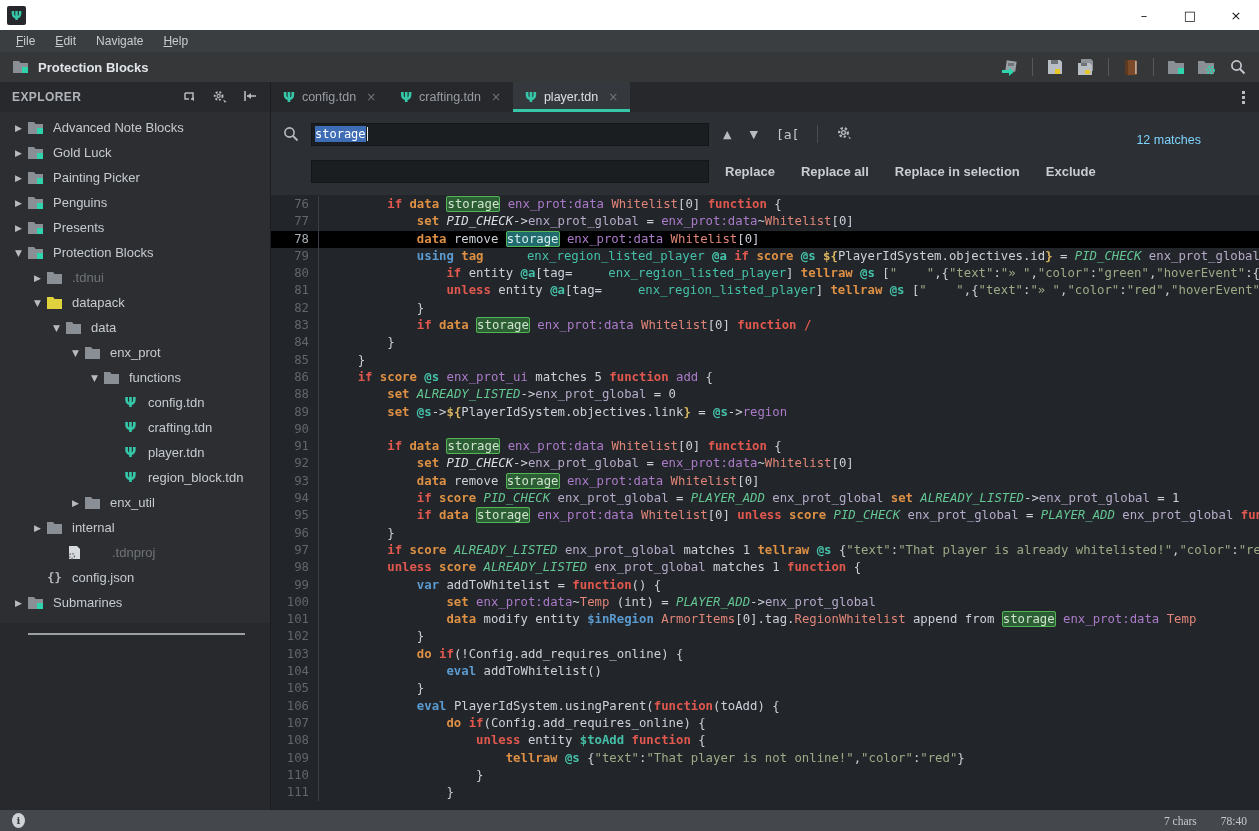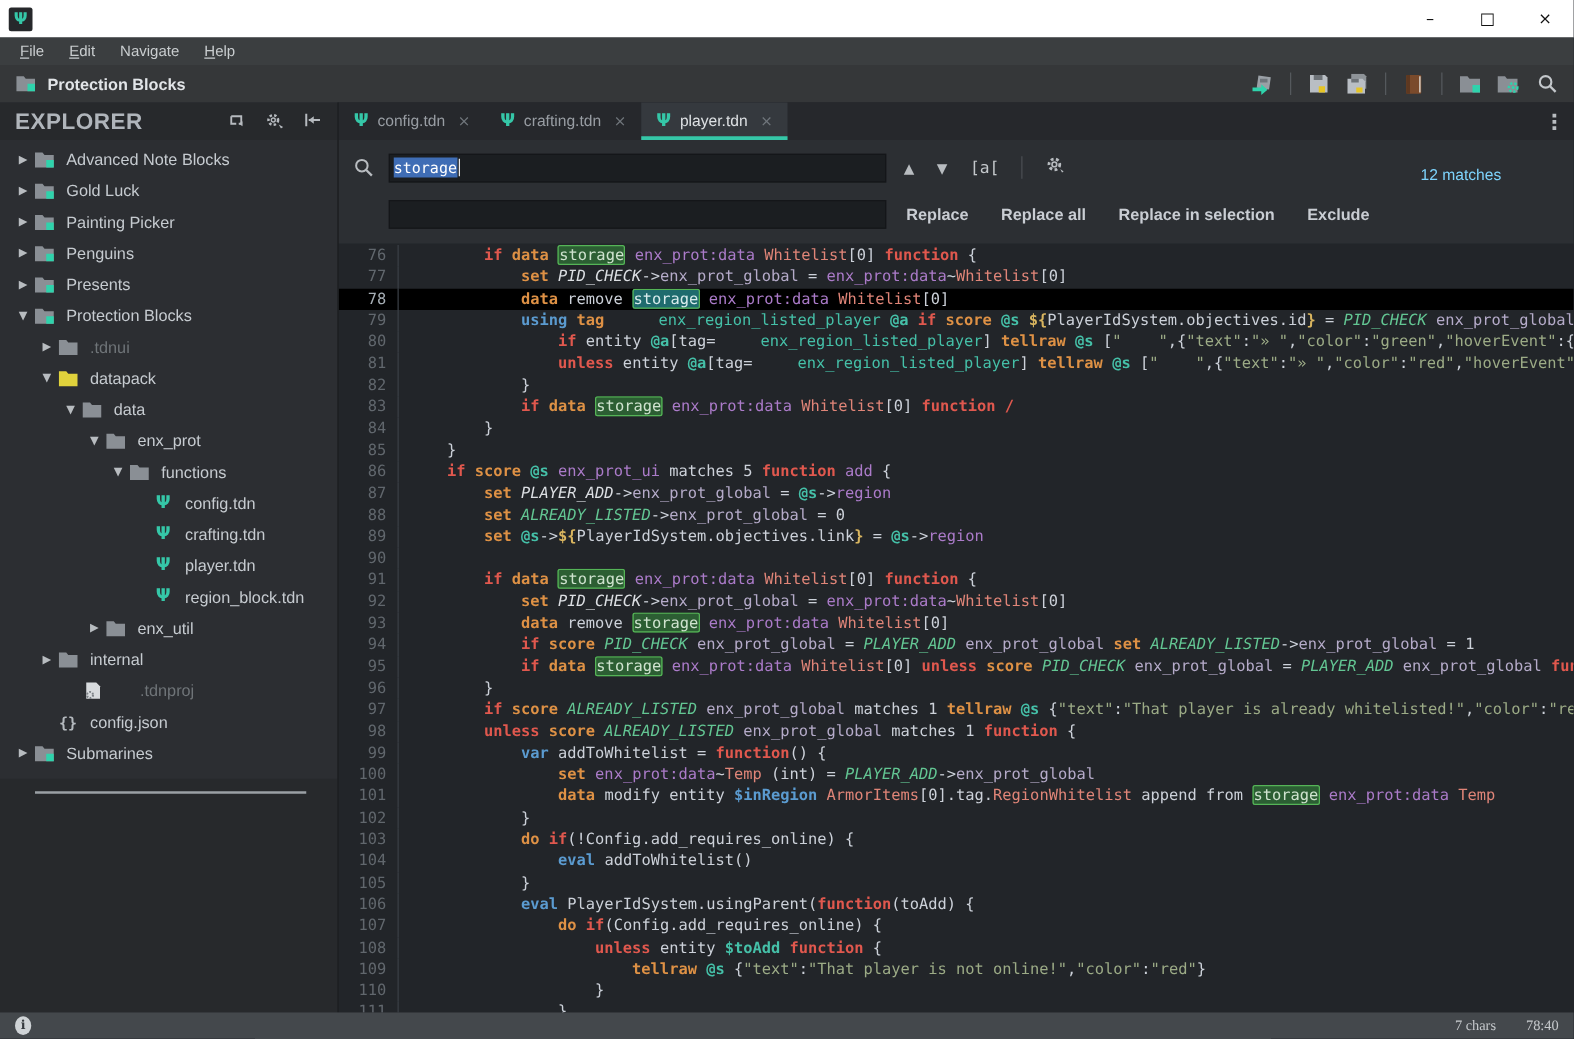--- a/index.html
+++ b/index.html
@@ -30,21 +30,21 @@
   .toolbar-icons { margin-left:auto; display:flex; align-items:center; gap:13px; }
   .toolbar-icons .tdivider { width:1px; height:18px; background:#55595d; }
   .ticon { width:18px; height:18px; display:flex; align-items:center; justify-content:center; }
 
   
   .main { flex:1; display:flex; min-height:0; }
 
   
   .explorer { width:270px; flex:0 0 270px; background:#27292c; display:flex; flex-direction:column; }
   .explorer-header { height:30px; flex:0 0 30px; display:flex; align-items:center; padding:0 12px;
-                     color:#b0b5bb; font-weight:bold; font-size:18px; letter-spacing:.4px; }
+                     color:#b0b5bb; font-weight:bold; font-size:12px; letter-spacing:.4px; }
   .explorer-header .hicons { margin-left:auto; display:flex; align-items:center; gap:16px;
                              color:#b6babf; font-weight:normal; font-size:13px; }
   .tree { background:#2c2e32; padding:3px 0 8px 0; }
   .tree-row { height:25px; display:flex; align-items:center; font-size:13px; color:#c6cbd0; }
   .tree-row.dim { color:#6f7478; }
   .tr-arrow { width:17px; text-align:center; font-size:9px; color:#b8bcc0; flex:0 0 17px;
               font-family:"DejaVu Sans",sans-serif; }
   .tr-icon { width:17px; display:flex; justify-content:center; flex:0 0 17px; }
   .tr-label { margin-left:9px; white-space:nowrap; }
   .trident-glyph { color:var(--accent); font-weight:bold; font-size:14px; line-height:13px;
@@ -476,21 +476,20 @@
         <div class="code-row"><span class="ln">77</span><span class="lc">            <span class="tk-o">set </span><span class="tk-wi">PID_CHECK</span><span class="tk-f">-&gt;</span><span class="tk-l">enx_prot_global</span><span class="tk-f"> = </span><span class="tk-p">enx_prot:data</span><span class="tk-f">~</span><span class="tk-s">Whitelist</span><span class="tk-f">[0]</span></span></div>
         <div class="code-row hl"><span class="ln">78</span><span class="lc">            <span class="tk-o">data </span><span class="tk-f">remove </span><span class="tk-mc">storage</span><span class="tk-f"> </span><span class="tk-p">enx_prot:data</span><span class="tk-f"> </span><span class="tk-s">Whitelist</span><span class="tk-f">[0]</span></span></div>
         <div class="code-row"><span class="ln">79</span><span class="lc">            <span class="tk-b">using </span><span class="tk-o">tag </span><span class="tk-tn">enx_region_listed_player </span><span class="tk-t">@a </span><span class="tk-r">if </span><span class="tk-o">score </span><span class="tk-t">@s </span><span class="tk-g">${</span><span class="tk-f">PlayerIdSystem.objectives.id</span><span class="tk-g">}</span><span class="tk-f"> = </span><span class="tk-gi">PID_CHECK</span><span class="tk-f"> </span><span class="tk-l">enx_prot_global</span><span class="tk-f"> {</span></span></div>
         <div class="code-row"><span class="ln">80</span><span class="lc">                <span class="tk-r">if </span><span class="tk-f">entity </span><span class="tk-t">@a</span><span class="tk-f">[tag=</span><span class="tk-tn">enx_region_listed_player</span><span class="tk-f">] </span><span class="tk-o">tellraw </span><span class="tk-t">@s </span><span class="tk-f">[</span><span class="tk-st">"    "</span><span class="tk-f">,{</span><span class="tk-st">"text"</span><span class="tk-f">:</span><span class="tk-st">"» "</span><span class="tk-f">,</span><span class="tk-st">"color"</span><span class="tk-f">:</span><span class="tk-st">"green"</span><span class="tk-f">,</span><span class="tk-st">"hoverEvent"</span><span class="tk-f">:{</span><span class="tk-st">"action"</span></span></div>
         <div class="code-row"><span class="ln">81</span><span class="lc">                <span class="tk-r">unless </span><span class="tk-f">entity </span><span class="tk-t">@a</span><span class="tk-f">[tag=</span><span class="tk-tn">enx_region_listed_player</span><span class="tk-f">] </span><span class="tk-o">tellraw </span><span class="tk-t">@s </span><span class="tk-f">[</span><span class="tk-st">"    "</span><span class="tk-f">,{</span><span class="tk-st">"text"</span><span class="tk-f">:</span><span class="tk-st">"» "</span><span class="tk-f">,</span><span class="tk-st">"color"</span><span class="tk-f">:</span><span class="tk-st">"red"</span><span class="tk-f">,</span><span class="tk-st">"hoverEvent"</span><span class="tk-f">:{</span><span class="tk-st">"action"</span></span></div>
         <div class="code-row"><span class="ln">82</span><span class="lc">            <span class="tk-f">}</span></span></div>
         <div class="code-row"><span class="ln">83</span><span class="lc">            <span class="tk-r">if </span><span class="tk-o">data </span><span class="tk-m">storage</span><span class="tk-f"> </span><span class="tk-p">enx_prot:data</span><span class="tk-f"> </span><span class="tk-s">Whitelist</span><span class="tk-f">[0] </span><span class="tk-r">function </span><span class="tk-r">/</span></span></div>
         <div class="code-row"><span class="ln">84</span><span class="lc">        <span class="tk-f">}</span></span></div>
         <div class="code-row"><span class="ln">85</span><span class="lc">    <span class="tk-f">}</span></span></div>
         <div class="code-row"><span class="ln">86</span><span class="lc">    <span class="tk-r">if </span><span class="tk-o">score </span><span class="tk-t">@s </span><span class="tk-p">enx_prot_ui</span><span class="tk-f"> matches 5 </span><span class="tk-r">function </span><span class="tk-p">add</span><span class="tk-f"> {</span></span></div>
-        <div class="code-row"><span class="ln">87</span><span class="lc">        <span class="tk-o">set </span><span class="tk-wi">PLAYER_ADD</span><span class="tk-f">-&gt;</span><span class="tk-l">enx_prot_global</span><span class="tk-f"> = </span><span class="tk-t">@s</span><span class="tk-f">-&gt;</span><span class="tk-p">region</span></span></div>
         <div class="code-row"><span class="ln">88</span><span class="lc">        <span class="tk-o">set </span><span class="tk-gi">ALREADY_LISTED</span><span class="tk-f">-&gt;</span><span class="tk-l">enx_prot_global</span><span class="tk-f"> = 0</span></span></div>
         <div class="code-row"><span class="ln">89</span><span class="lc">        <span class="tk-o">set </span><span class="tk-t">@s</span><span class="tk-f">-&gt;</span><span class="tk-g">${</span><span class="tk-f">PlayerIdSystem.objectives.link</span><span class="tk-g">}</span><span class="tk-f"> = </span><span class="tk-t">@s</span><span class="tk-f">-&gt;</span><span class="tk-p">region</span></span></div>
         <div class="code-row"><span class="ln">90</span><span class="lc"></span></div>
         <div class="code-row"><span class="ln">91</span><span class="lc">        <span class="tk-r">if </span><span class="tk-o">data </span><span class="tk-m">storage</span><span class="tk-f"> </span><span class="tk-p">enx_prot:data</span><span class="tk-f"> </span><span class="tk-s">Whitelist</span><span class="tk-f">[0] </span><span class="tk-r">function</span><span class="tk-f"> {</span></span></div>
         <div class="code-row"><span class="ln">92</span><span class="lc">            <span class="tk-o">set </span><span class="tk-wi">PID_CHECK</span><span class="tk-f">-&gt;</span><span class="tk-l">enx_prot_global</span><span class="tk-f"> = </span><span class="tk-p">enx_prot:data</span><span class="tk-f">~</span><span class="tk-s">Whitelist</span><span class="tk-f">[0]</span></span></div>
         <div class="code-row"><span class="ln">93</span><span class="lc">            <span class="tk-o">data </span><span class="tk-f">remove </span><span class="tk-m">storage</span><span class="tk-f"> </span><span class="tk-p">enx_prot:data</span><span class="tk-f"> </span><span class="tk-s">Whitelist</span><span class="tk-f">[0]</span></span></div>
         <div class="code-row"><span class="ln">94</span><span class="lc">            <span class="tk-r">if </span><span class="tk-o">score </span><span class="tk-gi">PID_CHECK</span><span class="tk-f"> </span><span class="tk-l">enx_prot_global</span><span class="tk-f"> = </span><span class="tk-gi">PLAYER_ADD</span><span class="tk-f"> </span><span class="tk-l">enx_prot_global</span><span class="tk-f"> </span><span class="tk-o">set </span><span class="tk-gi">ALREADY_LISTED</span><span class="tk-f">-&gt;</span><span class="tk-l">enx_prot_global</span><span class="tk-f"> = 1</span></span></div>
         <div class="code-row"><span class="ln">95</span><span class="lc">            <span class="tk-r">if </span><span class="tk-o">data </span><span class="tk-m">storage</span><span class="tk-f"> </span><span class="tk-p">enx_prot:data</span><span class="tk-f"> </span><span class="tk-s">Whitelist</span><span class="tk-f">[0] </span><span class="tk-r">unless </span><span class="tk-o">score </span><span class="tk-gi">PID_CHECK</span><span class="tk-f"> </span><span class="tk-l">enx_prot_global</span><span class="tk-f"> = </span><span class="tk-gi">PLAYER_ADD</span><span class="tk-f"> </span><span class="tk-l">enx_prot_global</span><span class="tk-f"> </span><span class="tk-r">function </span></span></div>
         <div class="code-row"><span class="ln">96</span><span class="lc">        <span class="tk-f">}</span></span></div>
         <div class="code-row"><span class="ln">97</span><span class="lc">        <span class="tk-r">if </span><span class="tk-o">score </span><span class="tk-gi">ALREADY_LISTED</span><span class="tk-f"> </span><span class="tk-l">enx_prot_global</span><span class="tk-f"> matches 1 </span><span class="tk-o">tellraw </span><span class="tk-t">@s </span><span class="tk-f">{</span><span class="tk-st">"text"</span><span class="tk-f">:</span><span class="tk-st">"That player is already whitelisted!"</span><span class="tk-f">,</span><span class="tk-st">"color"</span><span class="tk-f">:</span><span class="tk-st">"red"</span></span></div>

